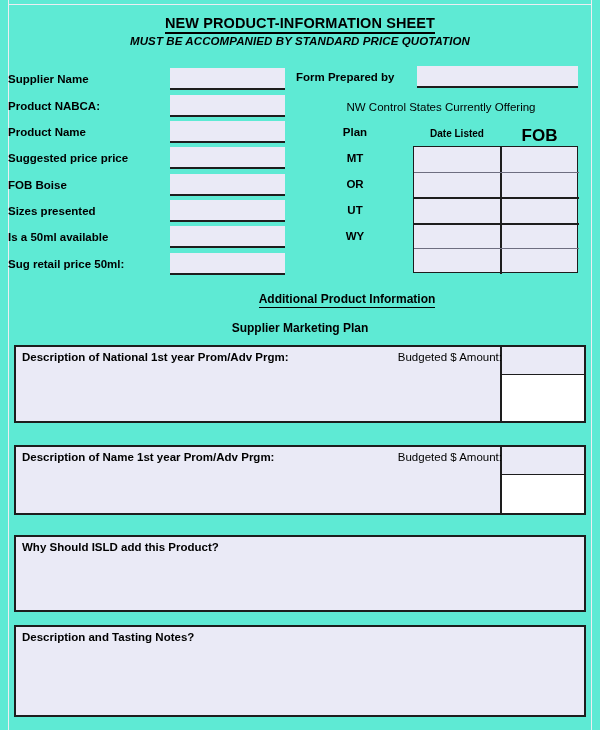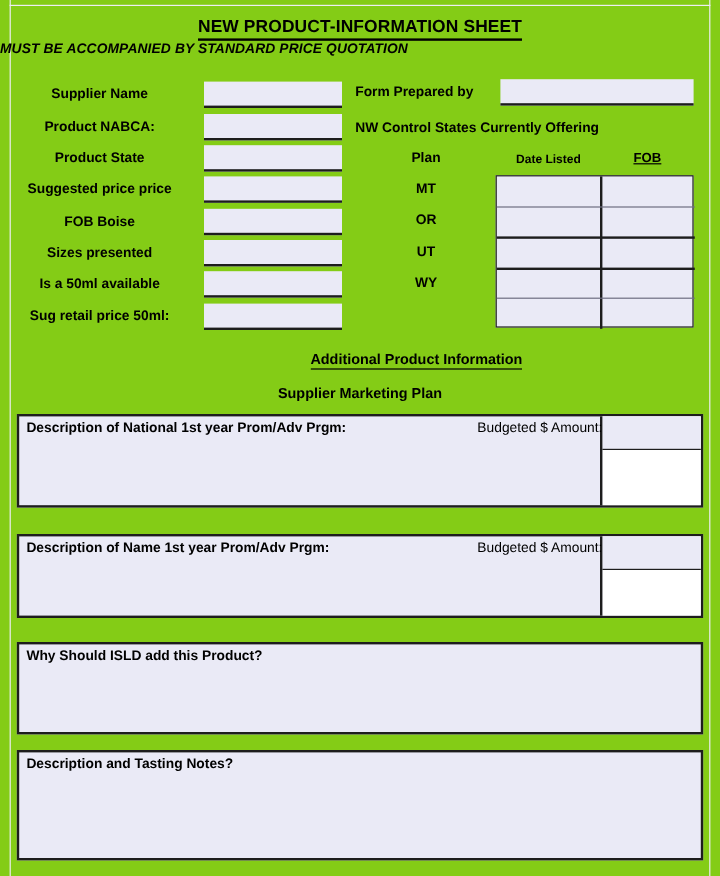--- a/index.html
+++ b/index.html
@@ -16,21 +16,21 @@
     color: #000000;
     overflow: hidden;
   }
 
   
   #page {
     position: absolute;
     left: 0; top: 0;
     width: 600px;
     height: 730px;
-    background: #84cc16;
+    background: #5eead4;
     box-sizing: border-box;
   }
   #page-edge-left {
     position: absolute;
     left: 8px; top: 0;
     width: 1px; height: 730px;
     background: #ededf2;
   }
   #page-edge-right {
     position: absolute;
@@ -56,33 +56,33 @@
     letter-spacing: 0.1px;
   }
   .doc-title span {
     border-bottom: 2px solid #000;
     padding-bottom: 1px;
   }
   .doc-subtitle {
     position: absolute;
     left: 0; top: 35px;
     width: 600px;
-    text-align: left;
+    text-align: center;
     font-size: 11.5px;
     font-weight: bold;
     font-style: italic;
     letter-spacing: 0.1px;
   }
 
   
   .field-label {
     position: absolute;
     width: 150px;
     left: 8px;
-    text-align: center;
+    text-align: left;
     font-size: 11.5px;
     font-weight: bold;
     white-space: nowrap;
   }
   .field-input {
     position: absolute;
     left: 170px;
     width: 115px;
     height: 22px;
     background: #eaeaf6;
@@ -108,35 +108,35 @@
     background: #eaeaf6;
     border-bottom: 2px solid #1d1d1d;
     box-sizing: border-box;
   }
 
   .states-heading {
     position: absolute;
     left: 296px;
     top: 101px;
     width: 290px;
-    text-align: left;
-    font-size: 11.5px;
-    font-weight: bold;
+    text-align: center;
+    font-size: 11.5px;
+    font-weight: normal;
     white-space: nowrap;
   }
 
   .col-head {
     position: absolute;
     font-weight: bold;
     white-space: nowrap;
     text-align: center;
   }
   #head-state   { left: 320px; top: 126px; width: 70px;  font-size: 11.5px; }
   #head-date    { left: 413px; top: 128px; width: 88px;  font-size: 10px; }
-  #head-fob     { left: 501px; top: 126px; width: 77px;  font-size: 11px; text-decoration: underline; }
+  #head-fob     { left: 501px; top: 126px; width: 77px;  font-size: 17px; }
 
   
   #states-table {
     position: absolute;
     left: 413px;
     top: 146px;
     width: 165px;
     height: 127px;
     border: 1.5px solid #1d1d1d;
     box-sizing: border-box;
@@ -253,21 +253,21 @@
   <div class="doc-subtitle">MUST BE ACCOMPANIED BY STANDARD PRICE QUOTATION</div>
 
   <div>
 
     <div class="field-label" style="top:73px">Supplier Name</div>
     <div class="field-input" style="top:68px"></div>
 
     <div class="field-label" style="top:100px">Product NABCA:</div>
     <div class="field-input" style="top:95px"></div>
 
-    <div class="field-label" style="top:126px">Product State</div>
+    <div class="field-label" style="top:126px">Product Name</div>
     <div class="field-input" style="top:121px"></div>
 
     <div class="field-label" style="top:152px">Suggested price price</div>
     <div class="field-input" style="top:147px"></div>
 
     <div class="field-label" style="top:179px">FOB Boise</div>
     <div class="field-input" style="top:174px"></div>
 
     <div class="field-label" style="top:205px">Sizes presented</div>
     <div class="field-input" style="top:200px"></div>

